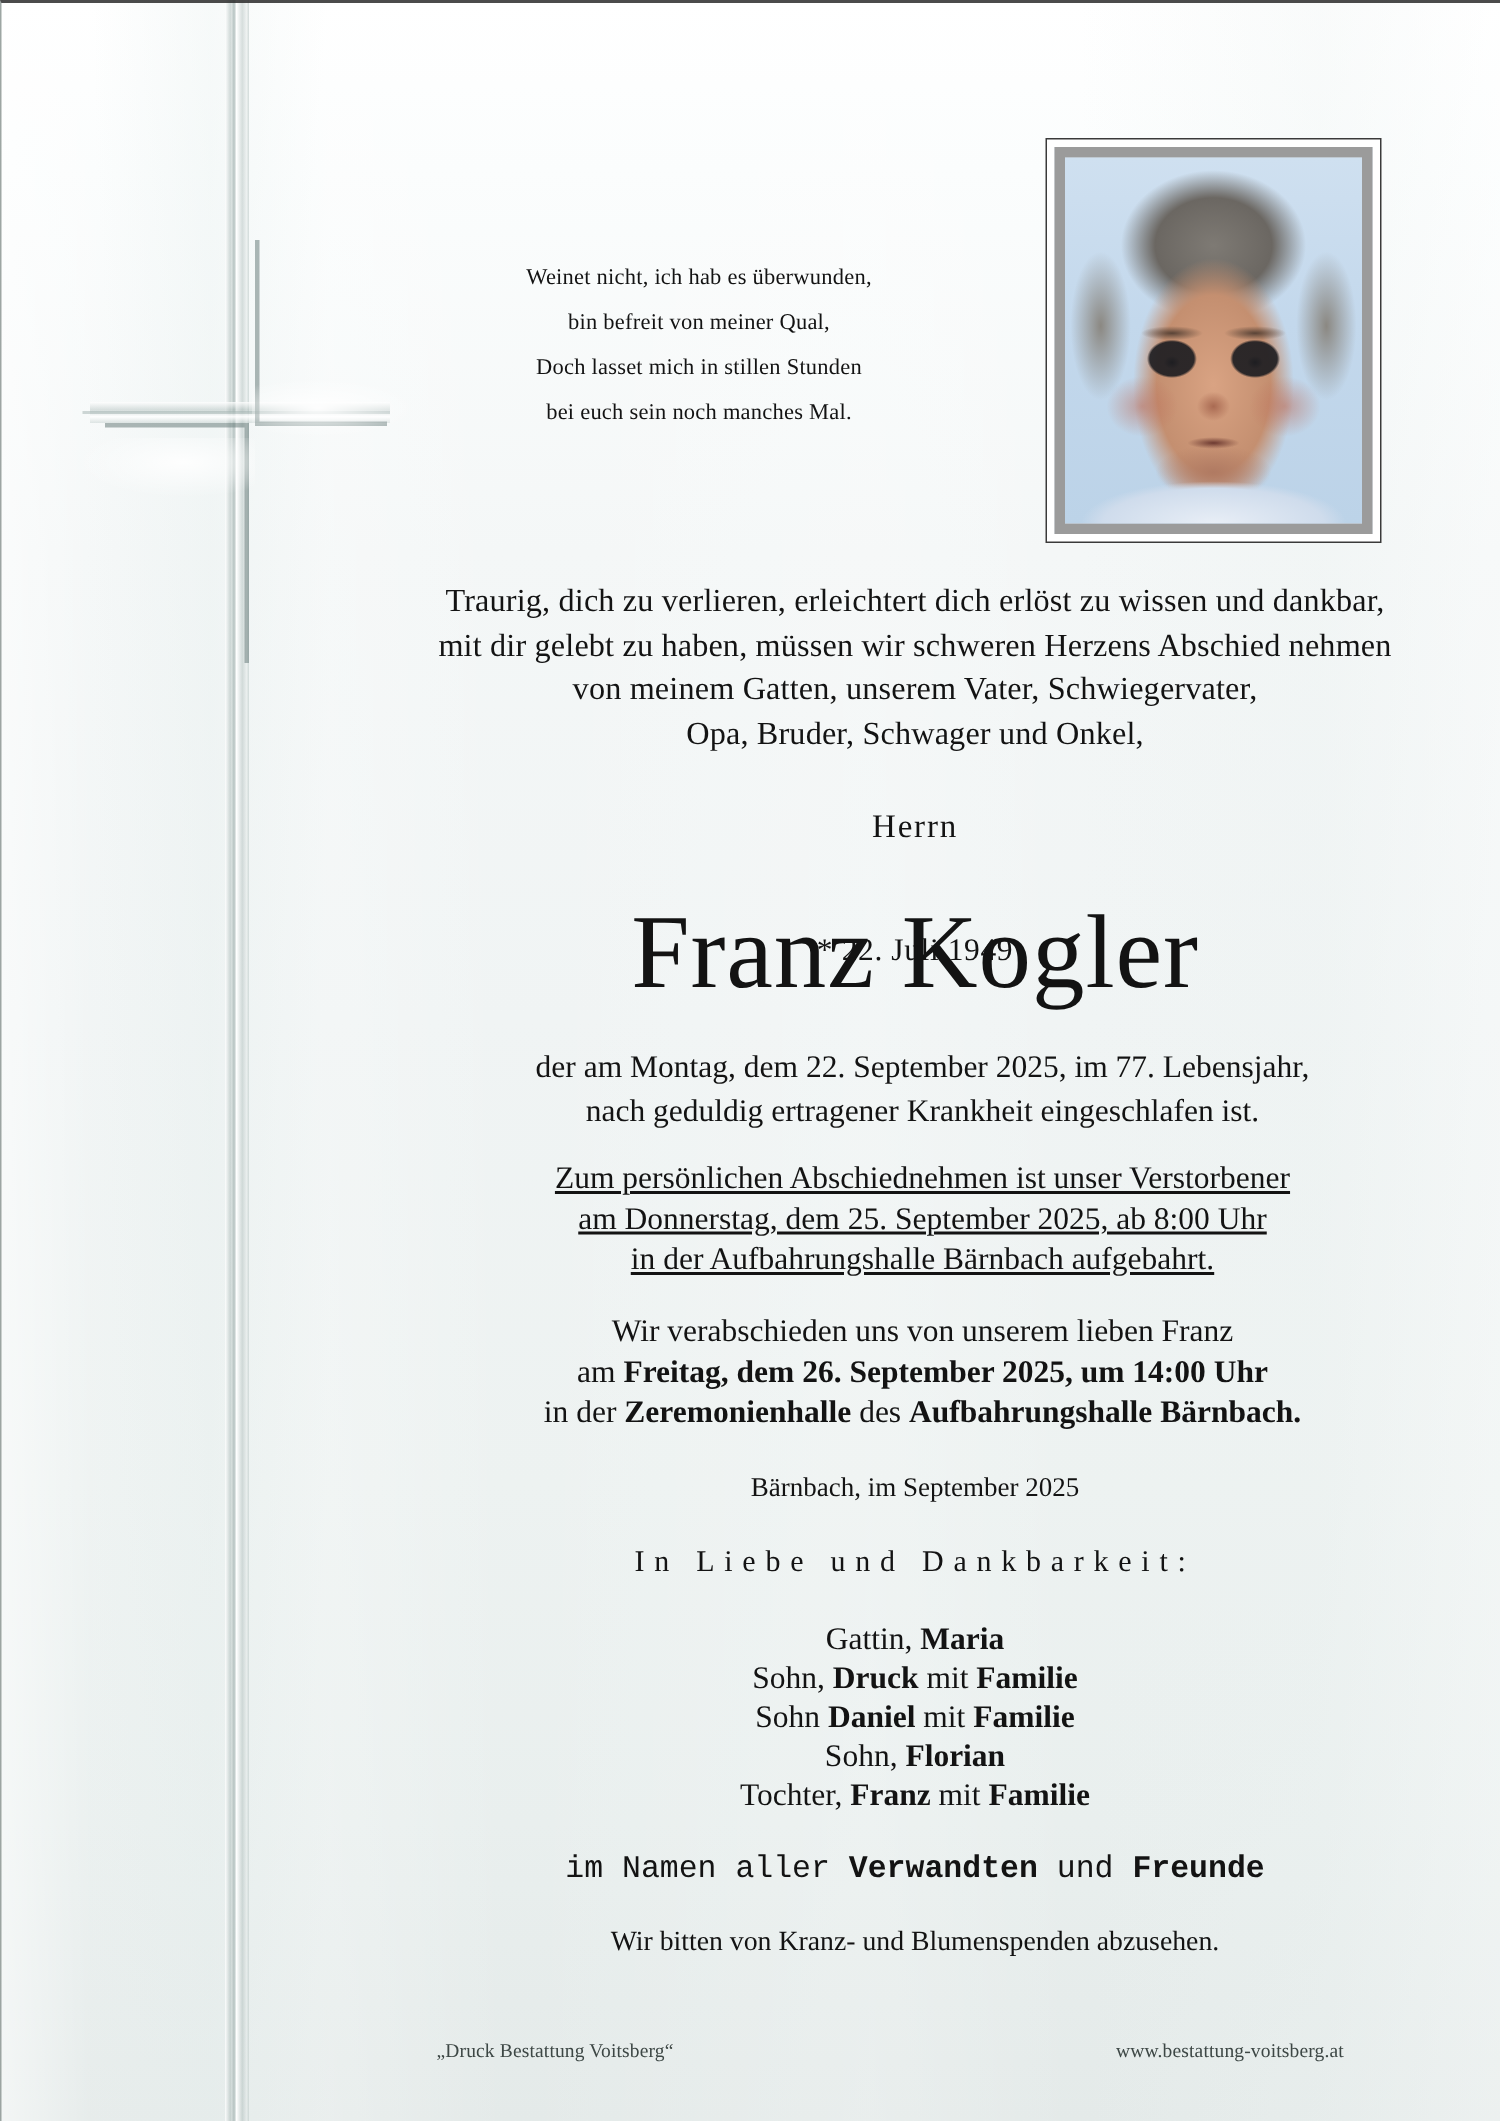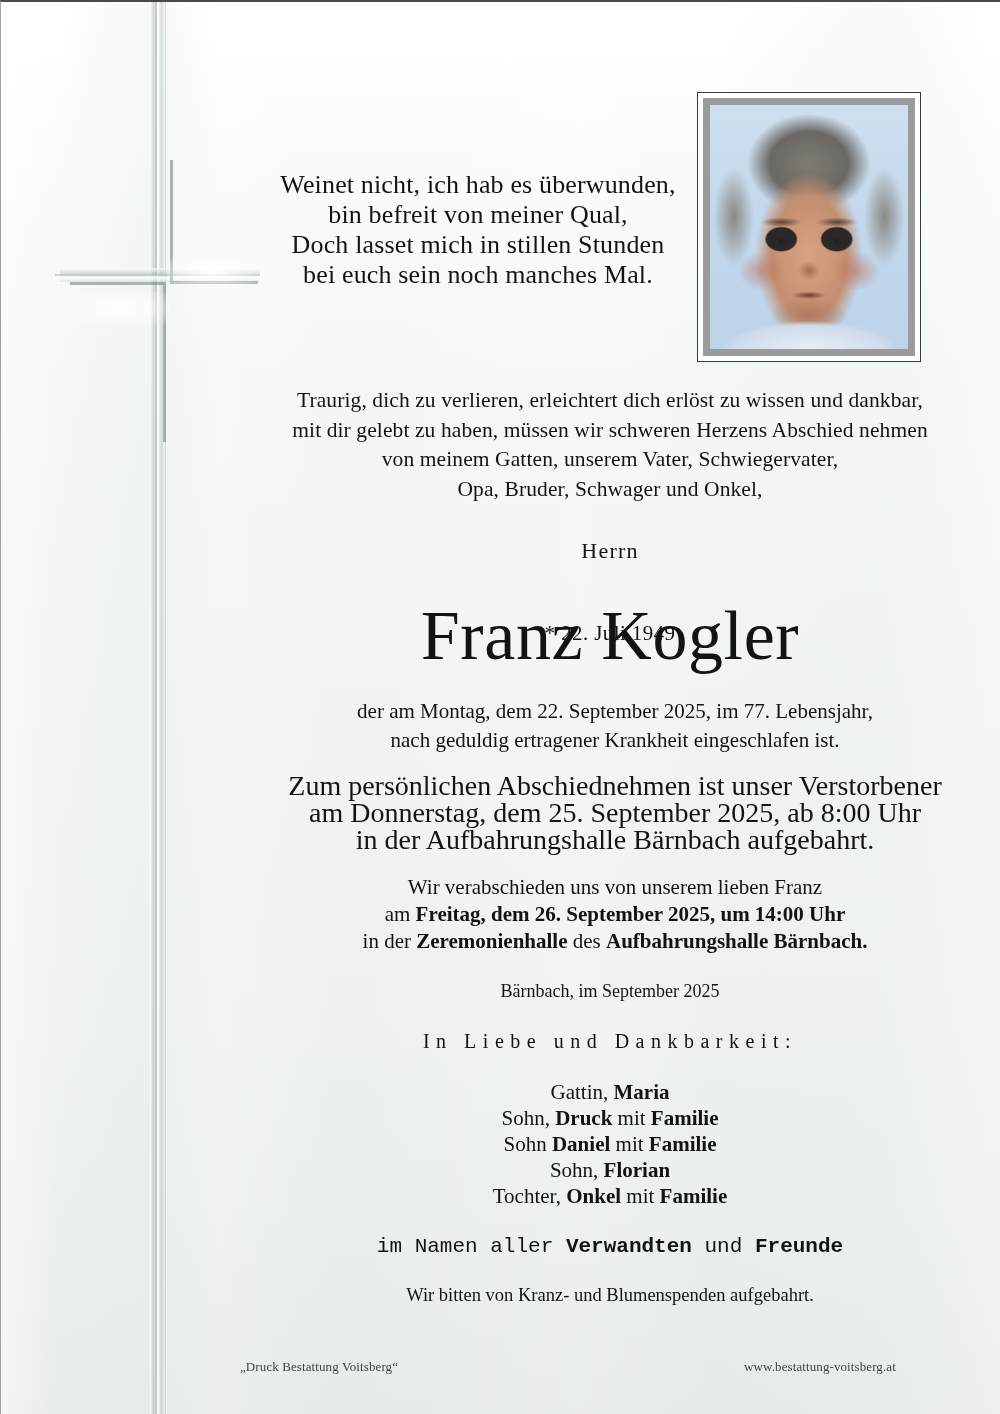--- a/index.html
+++ b/index.html
@@ -157,22 +157,22 @@
   
   .content{position:absolute;left:0;top:0;width:1000px;height:1414px;}
   .t{
     position:absolute;
     text-align:center;
     color:#131313;
     font-family:"Liberation Serif", serif;
     white-space:pre-line;
   }
   .poem{
-    left:228px;top:170px;width:500px;
-    font-size:26px;line-height:30px;letter-spacing:.15px;
+    left:216px;top:170px;width:500px;
+    font-size:15px;line-height:30px;letter-spacing:.15px;
   }
   .intro{
     left:245px;top:386px;width:730px;
     font-size:21.5px;line-height:29.5px;letter-spacing:.1px;
   }
   .herrn{
     left:300px;top:538px;width:620px;
     font-size:22px;line-height:26px;letter-spacing:1.2px;
   }
   .name{
@@ -184,21 +184,21 @@
   .born{
     left:300px;top:620px;width:620px;
     font-size:21px;line-height:26px;letter-spacing:.4px;
   }
   .died{
     left:230px;top:697px;width:770px;
     font-size:21px;line-height:28.5px;
   }
   .laying{
     left:230px;top:772px;width:770px;
-    font-size:28px;line-height:27px;
+    font-size:21px;line-height:27px;text-decoration:underline;
   }
   .funeral{
     left:230px;top:874px;width:770px;
     font-size:21px;line-height:27px;
   }
   .place-date{
     left:300px;top:978px;width:620px;
     font-size:18px;line-height:27px;
   }
   .in-love{
@@ -212,21 +212,21 @@
   .relatives{
     left:300px;top:1233px;width:620px;
     font-size:21px;line-height:27px;font-family:Liberation Mono, monospace;
   }
   .flowers{
     left:280px;top:1283px;width:660px;
     font-size:18.5px;line-height:25px;
   }
   .footer-left{
     left:240px;top:1359px;width:260px;
-    font-size:13px;text-align:left;color:#3d4745;letter-spacing:.1px;
+    font-size:13px;text-align:center;color:#3d4745;letter-spacing:.1px;
   }
   .footer-right{
     left:700px;top:1359px;width:240px;
     font-size:13px;text-align:center;color:#3d4745;letter-spacing:.1px;
   }
   b{font-weight:700;text-align:center;}
 </style>
 </head>
 <body>
 
@@ -265,25 +265,25 @@
     <div class="t died">der am Montag, dem 22. September 2025, im 77. Lebensjahr,<br>nach geduldig ertragener Krankheit eingeschlafen ist.</div>
 
     <div class="t laying">Zum persönlichen Abschiednehmen ist unser Verstorbener<br>am Donnerstag, dem 25. September 2025, ab 8:00 Uhr<br>in der Aufbahrungshalle Bärnbach aufgebahrt.</div>
 
     <div class="t funeral">Wir verabschieden uns von unserem lieben Franz<br>am <b>Freitag, dem 26. September 2025, um 14:00 Uhr</b><br>in der <b>Zeremonienhalle</b> des <b>Aufbahrungshalle Bärnbach.</b></div>
 
     <div class="t place-date">Bärnbach, im September 2025</div>
 
     <div class="t in-love">In Liebe und Dankbarkeit:</div>
 
-    <div class="t family">Gattin, <b>Maria</b><br>Sohn, <b>Druck</b> mit <b>Familie</b><br>Sohn <b>Daniel</b> mit <b>Familie</b><br>Sohn, <b>Florian</b><br>Tochter, <b>Onkel</b> mit <b>Familie</b></div>
+    <div class="t family">Gattin, <b>Maria</b><br>Sohn, <b>Druck</b> mit <b>Familie</b><br>Sohn <b>Daniel</b> mit <b>Familie</b><br>Sohn, <b>Florian</b><br>Tochter, <b>Franz</b> mit <b>Familie</b></div>
 
     <div class="t relatives">im Namen aller <b>Verwandten</b> und <b>Freunde</b></div>
 
-    <div class="t flowers">Wir bitten von Kranz- und Blumenspenden aufgebahrt.</div>
+    <div class="t flowers">Wir bitten von Kranz- und Blumenspenden abzusehen.</div>
 
     <div class="t footer-left">„Druck Bestattung Voitsberg“</div>
     <div class="t footer-right">www.bestattung-voitsberg.at</div>
 
   </div>
 
   <div class="page-edge"></div>
 </div>
 
 </body></html>

